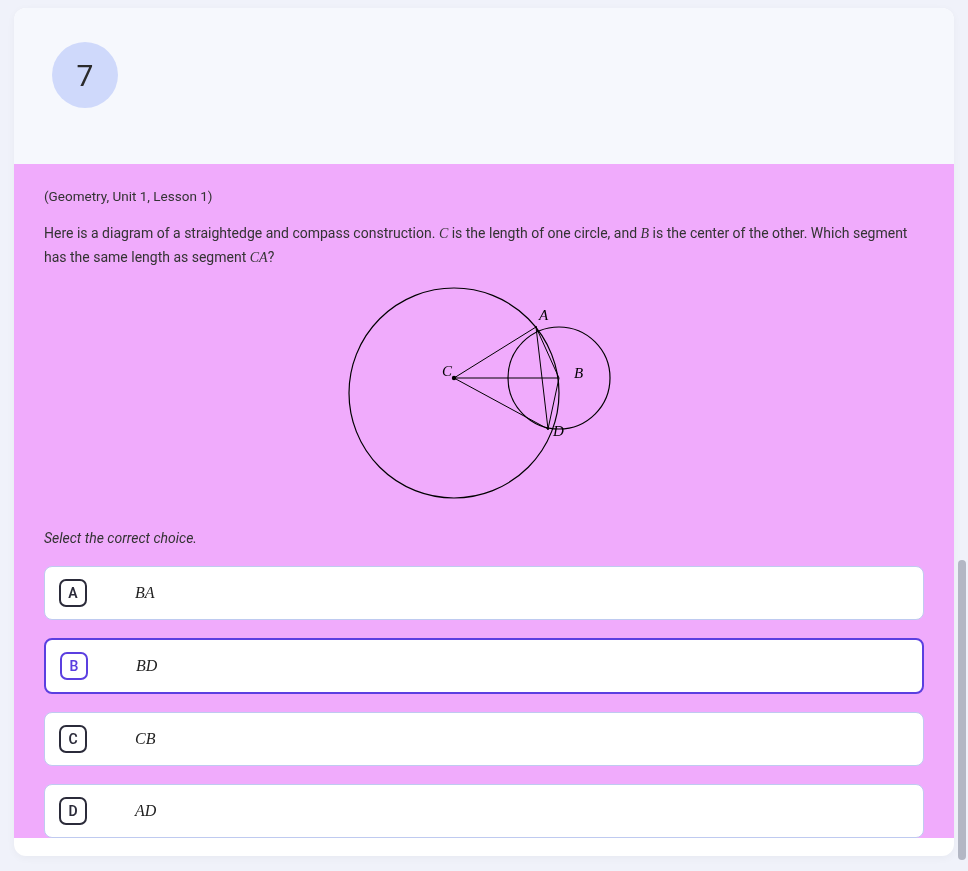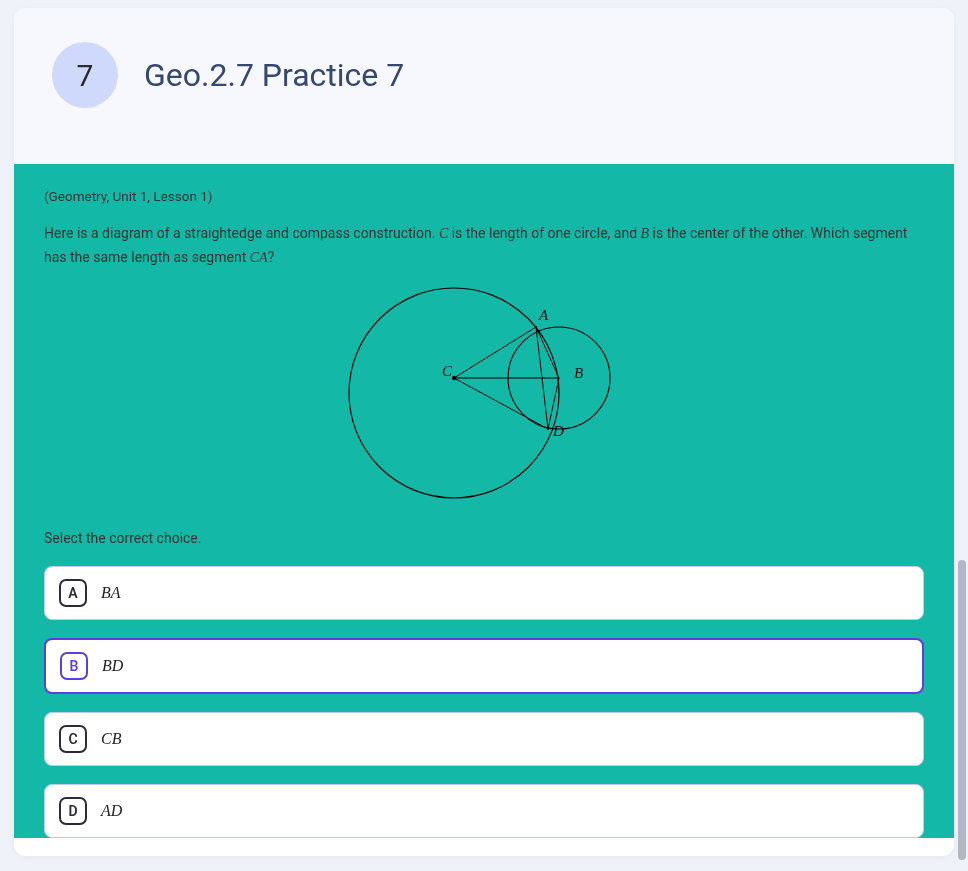--- a/index.html
+++ b/index.html
@@ -38,21 +38,21 @@
     color: #2b2b2b;
     font-weight: 400;
   }
   .title {
     font-size: 32px;
     color: #344872;
     font-weight: 400;
   }
   .card-body {
     padding: 24px 30px 0 30px;
-    background: #14b8a6;
+    background: #f0abfc;
   }
   .meta {
     font-size: 13.5px;
     color: #333;
     margin-bottom: 18px;
   }
   .prompt {
     font-size: 14px;
     color: #333;
     line-height: 1.7;
@@ -63,20 +63,21 @@
     font-style: italic;
   }
   .diagram {
     text-align: center;
     margin: 6px 0 10px 0;
   }
   .select-label {
     font-size: 14px;
     color: #333;
     margin: 18px 0 20px 0;
+    font-style: italic;
   }
   .choices {
     display: flex;
     flex-direction: column;
     gap: 18px;
   }
   .choice {
     border: 1.5px solid #bfcaf0;
     border-radius: 8px;
     padding: 12px 14px;
@@ -104,40 +105,40 @@
   }
   .choice.selected .choice-letter {
     border-color: #5b3fe0;
     color: #5b3fe0;
   }
   .choice-text {
     font-family: "Times New Roman", Times, serif;
     font-style: italic;
     font-size: 16px;
     color: #222;
+    margin-left: 34px;
   }
   .scrollbar {
     position: absolute;
     right: 2px;
     top: 560px;
     width: 8px;
     height: 300px;
     background: #b3b7c4;
     border-radius: 4px;
   }
 </style>
 </head>
 <body>
 
 <div class="card">
   <div class="card-header">
     <div class="badge-circle">
       <span>7</span>
     </div>
-    <div class="title">Geo.2.7 Practice 7</div>
   </div>
 
   <div class="card-body">
     <div class="meta">(Geometry, Unit 1, Lesson 1)</div>
 
     <div class="prompt">
       <span>Here is a diagram of a straightedge and compass construction. </span><span class="mathit">C</span><span> is the length of one circle, and </span><span class="mathit">B</span><span> is the center of the other. Which segment has the same length as segment </span><span class="mathit">CA</span><span>?</span>
     </div>
 
     <div class="diagram">

